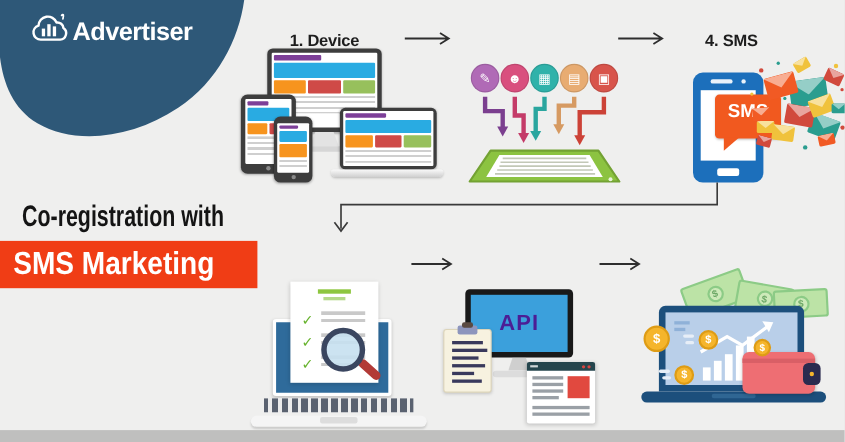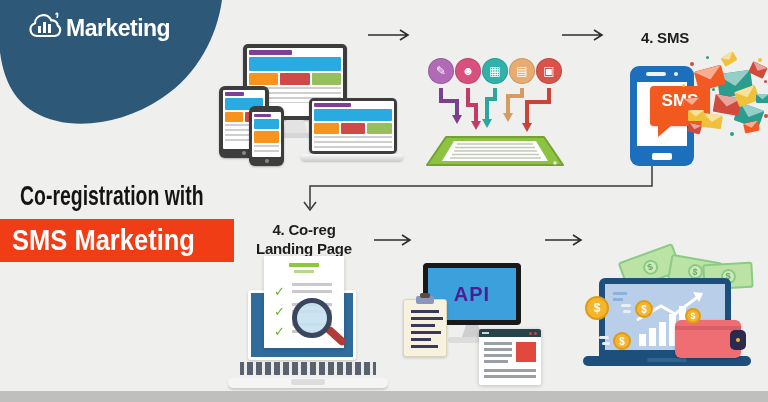--- a/index.html
+++ b/index.html
@@ -74,22 +74,23 @@
   <svg class="abs" style="left:0;top:0" width="260" height="150" viewBox="0 0 260 150">
     <path d="M0 0 H222 C217 36 198 74 162 98 C120 126 68 132 34 112 C12 99 3 76 0 52 Z" fill="#2e5878"></path>
   </svg>
   <svg class="abs" style="left:26px;top:10px" width="40" height="34" viewBox="0 0 40 34">
     <path d="M11 26 a6.5 6.5 0 0 1 -2 -12.7 a8.5 8.5 0 0 1 16.4 -2.8 a5.5 5.5 0 0 1 6.3 5 a5.8 5.8 0 0 1 -3 10.5 Z" fill="none" stroke="#fff" stroke-width="2.2" stroke-linejoin="round"></path>
     <rect x="12" y="16" width="3" height="7" fill="#fff"></rect>
     <rect x="17" y="12" width="3" height="11" fill="#fff"></rect>
     <rect x="22" y="14" width="3" height="9" fill="#fff"></rect>
     <path d="M30 4 q2.5 -2.5 1.2 3.2" fill="none" stroke="#fff" stroke-width="1.6" stroke-linecap="round"></path>
   </svg>
-  <div class="brand-text">Marketing</div>
-
+  <div class="brand-text">Advertiser</div>
+
+  <div class="step-label" style="left:240px;top:28px;width:110px;">1. Device</div>
   <svg class="flow-arrow" style="left:366px;top:28px" width="46" height="14" viewBox="0 0 46 14">
     <path d="M2 7 H42 M34 2 L42 7 L34 12" fill="none" stroke="#2e2e2e" stroke-width="1.6"></path>
   </svg>
   <svg class="flow-arrow" style="left:560px;top:28px" width="46" height="14" viewBox="0 0 46 14">
     <path d="M2 7 H42 M34 2 L42 7 L34 12" fill="none" stroke="#2e2e2e" stroke-width="1.6"></path>
   </svg>
   <div class="step-label" style="left:625px;top:28px;width:80px;">4. SMS</div>
 
   <div class="abs" style="left:215px;top:44px;width:185px;height:122px;">
     <div class="devframe" style="left:28px;top:0;width:104px;height:76px;z-index:1;">
@@ -223,24 +224,20 @@
   <svg class="abs" style="left:300px;top:158px;" width="360" height="60" viewBox="0 0 360 60">
     <path d="M352 8 V28 H10 V50" fill="none" stroke="#3a3a3a" stroke-width="1.5"></path>
     <path d="M4 44 L10 52 L16 44" fill="none" stroke="#3a3a3a" stroke-width="1.5"></path>
   </svg>
 
   <div class="headline1">Co-registration with</div>
   <div class="banner">
     <span>SMS Marketing</span>
   </div>
 
-  <div class="step-label" style="left:236px;top:220px;width:136px;">
-    <div>4. Co-reg</div>
-    <div>Landing Page</div>
-  </div>
   <svg class="flow-arrow" style="left:372px;top:233px" width="42" height="14" viewBox="0 0 42 14">
     <path d="M2 7 H38 M30 2 L38 7 L30 12" fill="none" stroke="#2e2e2e" stroke-width="1.6"></path>
   </svg>
   <svg class="flow-arrow" style="left:543px;top:233px" width="42" height="14" viewBox="0 0 42 14">
     <path d="M2 7 H38 M30 2 L38 7 L30 12" fill="none" stroke="#2e2e2e" stroke-width="1.6"></path>
   </svg>
 
   <div class="abs" style="left:228px;top:252px;width:180px;height:143px;">
     <div style="position:absolute;left:20px;top:38px;width:108px;height:70px;background:#2f6b9b;border:3px solid #fff;border-radius:3px;box-shadow:0 1px 3px rgba(0,0,0,.18);"></div>
     <div style="position:absolute;left:36px;top:4px;width:80px;height:92px;background:#fff;box-shadow:0 1px 4px rgba(0,0,0,.18);">

